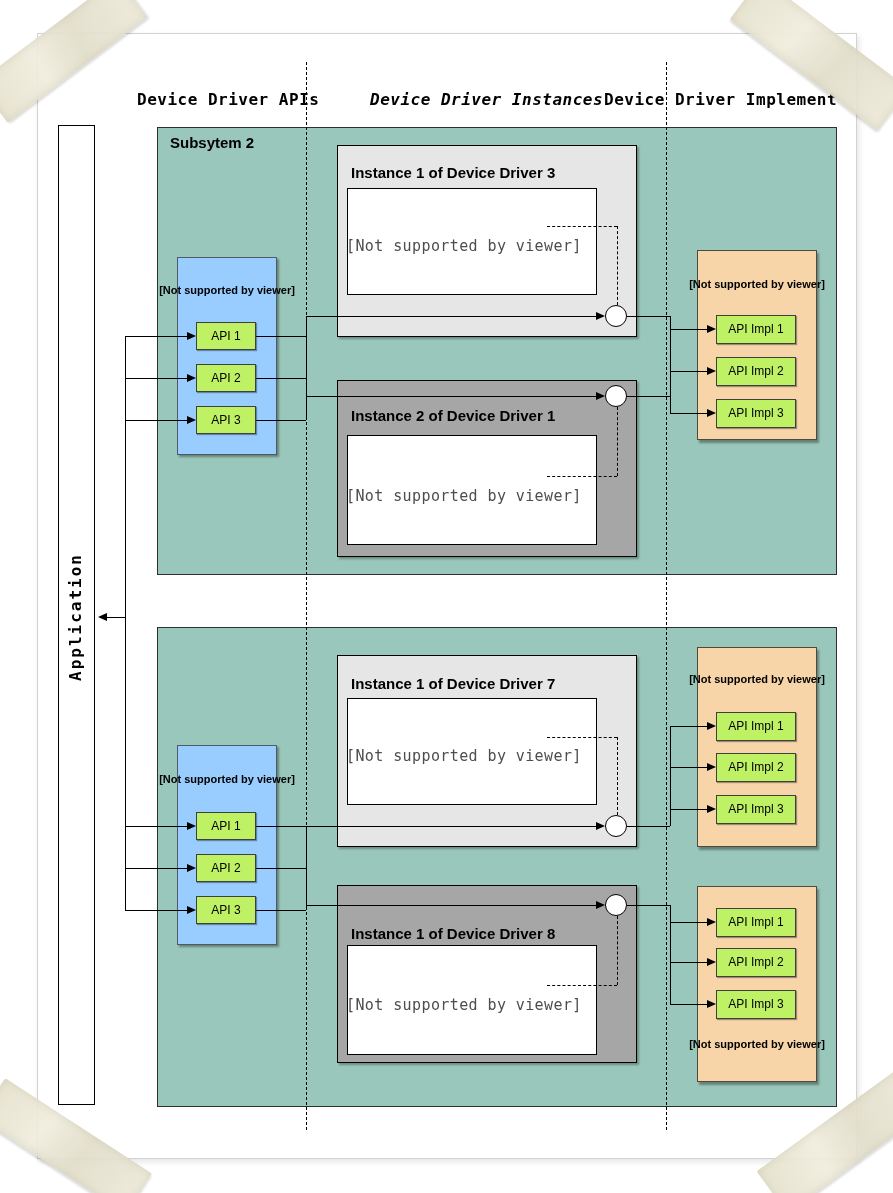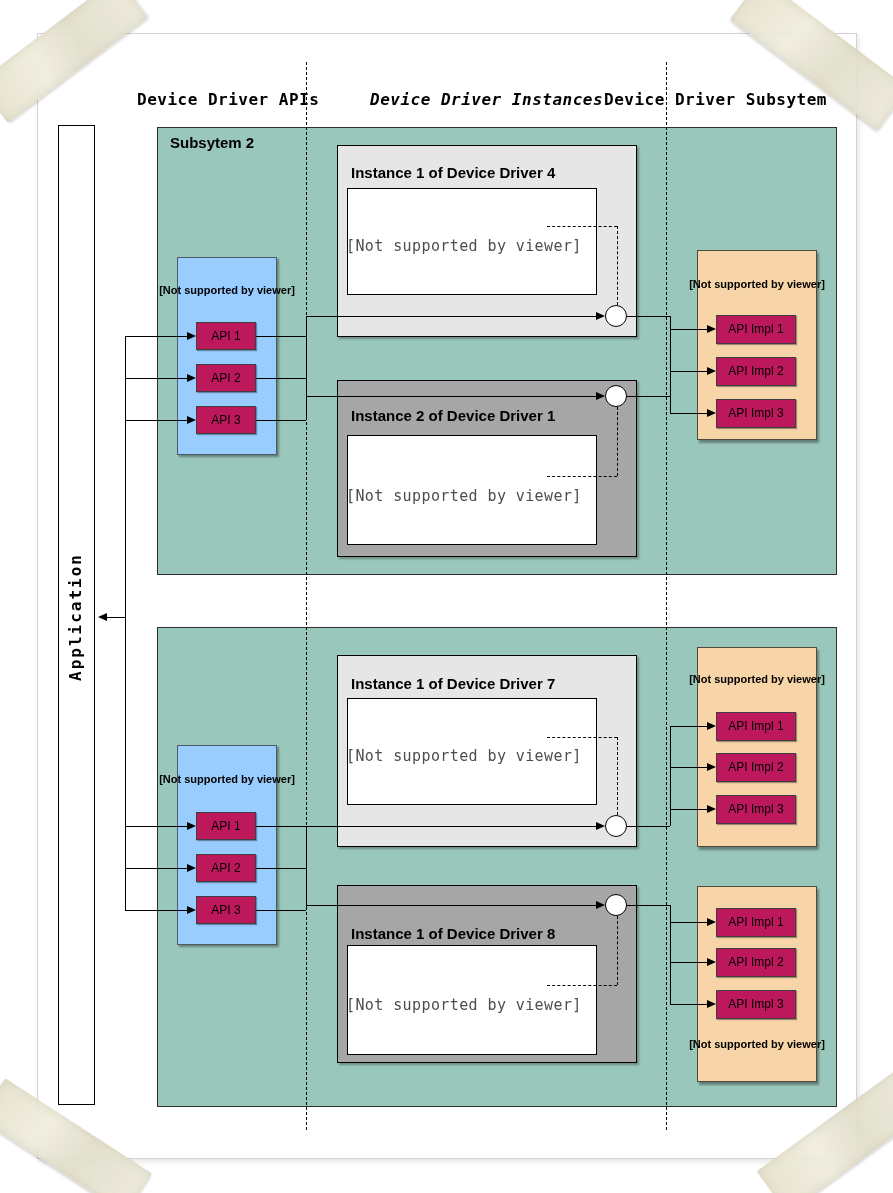--- a/index.html
+++ b/index.html
@@ -23,21 +23,21 @@
   .subsys{background:#9AC7BB;border:1px solid #2f2f2f;z-index:1;}
   .apigroup{background:#99CCFF;border:1px solid #4d5a66;z-index:2;
             box-shadow:2px 2px 2px rgba(0,0,0,0.35);}
   .implgroup{background:#F8D5A9;border:1px solid #4f4a3a;z-index:2;
              box-shadow:2px 3px 2px rgba(0,0,0,0.35);}
   .inst-light{background:#E6E6E6;border:1px solid #000;z-index:2;
               box-shadow:2px 2px 2px rgba(0,0,0,0.3);}
   .inst-dark{background:#A6A6A6;border:1px solid #000;z-index:2;
              box-shadow:2px 2px 2px rgba(0,0,0,0.3);}
   .innerbox{background:#fff;border:1px solid #000;z-index:3;}
-  .small-box{position:absolute;box-sizing:border-box;background:#be185d;border:1px solid #3f3f3f;
+  .small-box{position:absolute;box-sizing:border-box;background:#bef264;border:1px solid #3f3f3f;
              box-shadow:1px 1px 1px rgba(0,0,0,0.35);text-align:center;z-index:4;
              font:12px "Liberation Sans",sans-serif;color:#000;}
   
   .header{position:absolute;font:bold 16px "DejaVu Sans Mono",monospace;letter-spacing:0.5px;
           color:#000;white-space:nowrap;z-index:4;}
   .subsys-label{position:absolute;font:bold 15px "Liberation Sans",sans-serif;color:#000;z-index:4;}
   .group-label{position:absolute;font:bold 11px "Liberation Sans",sans-serif;color:#000;
                text-align:center;white-space:nowrap;z-index:4;}
   .inst-title{position:absolute;font:bold 15px "Liberation Sans",sans-serif;color:#000;
               white-space:nowrap;z-index:4;}
@@ -64,37 +64,37 @@
 <body>
 
 <div class="canvas">
   <div class="sheet"></div>
 
   <div class="dvl" style="left:306px;top:62px;height:1068px;"></div>
   <div class="dvl" style="left:666px;top:62px;height:1068px;"></div>
 
   <div class="header" style="left:137px;top:90px;">Device Driver APIs</div>
   <div class="header" style="left:370px;top:90px;font-style:italic;">Device Driver Instances</div>
-  <div class="header" style="left:604px;top:90px;">Device Driver Subsytem</div>
+  <div class="header" style="left:604px;top:90px;">Device Driver Implement</div>
 
   <div class="appbox"></div>
   <div class="applabel">Application</div>
 
   <div class="box subsys" style="left:157px;top:127px;width:680px;height:448px;"></div>
   <div class="subsys-label" style="left:170px;top:134px;">Subsytem 2</div>
   <div class="box subsys" style="left:157px;top:627px;width:680px;height:480px;"></div>
 
   <div class="box apigroup" style="left:177px;top:257px;width:100px;height:198px;"></div>
   <div class="group-label" style="left:147px;top:284px;width:160px;">[Not supported by viewer]</div>
   <div class="small-box" style="left:196px;top:322px;width:60px;height:28px;line-height:26px;">API 1</div>
   <div class="small-box" style="left:196px;top:364px;width:60px;height:28px;line-height:26px;">API 2</div>
   <div class="small-box" style="left:196px;top:406px;width:60px;height:28px;line-height:26px;">API 3</div>
 
   <div class="box inst-light" style="left:337px;top:145px;width:300px;height:192px;"></div>
-  <div class="inst-title" style="left:351px;top:164px;">Instance 1 of Device Driver 4</div>
+  <div class="inst-title" style="left:351px;top:164px;">Instance 1 of Device Driver 3</div>
   <div class="box innerbox" style="left:347px;top:188px;width:250px;height:107px;"></div>
   <div class="body-text" style="left:346px;top:237px;">[Not supported by viewer]</div>
 
   <div class="box inst-dark" style="left:337px;top:380px;width:300px;height:177px;"></div>
   <div class="inst-title" style="left:351px;top:407px;">Instance 2 of Device Driver 1</div>
   <div class="box innerbox" style="left:347px;top:435px;width:250px;height:110px;"></div>
   <div class="body-text" style="left:346px;top:487px;">[Not supported by viewer]</div>
 
   <div class="box implgroup" style="left:697px;top:250px;width:120px;height:190px;"></div>
   <div class="group-label" style="left:682px;top:278px;width:150px;">[Not supported by viewer]</div>

